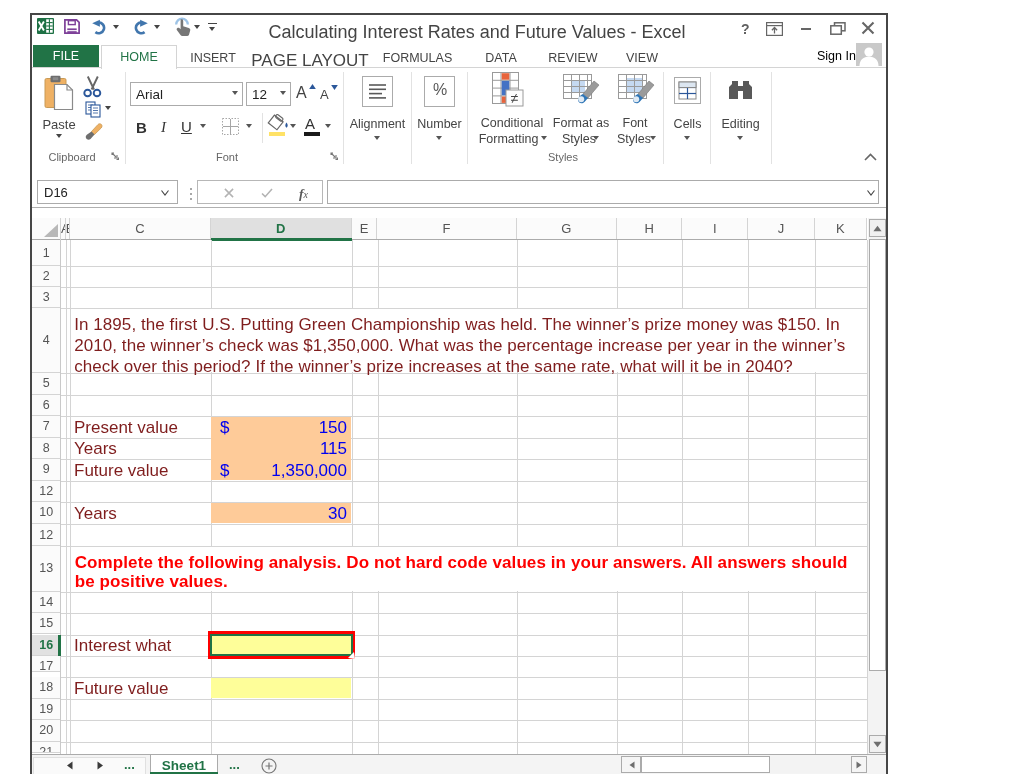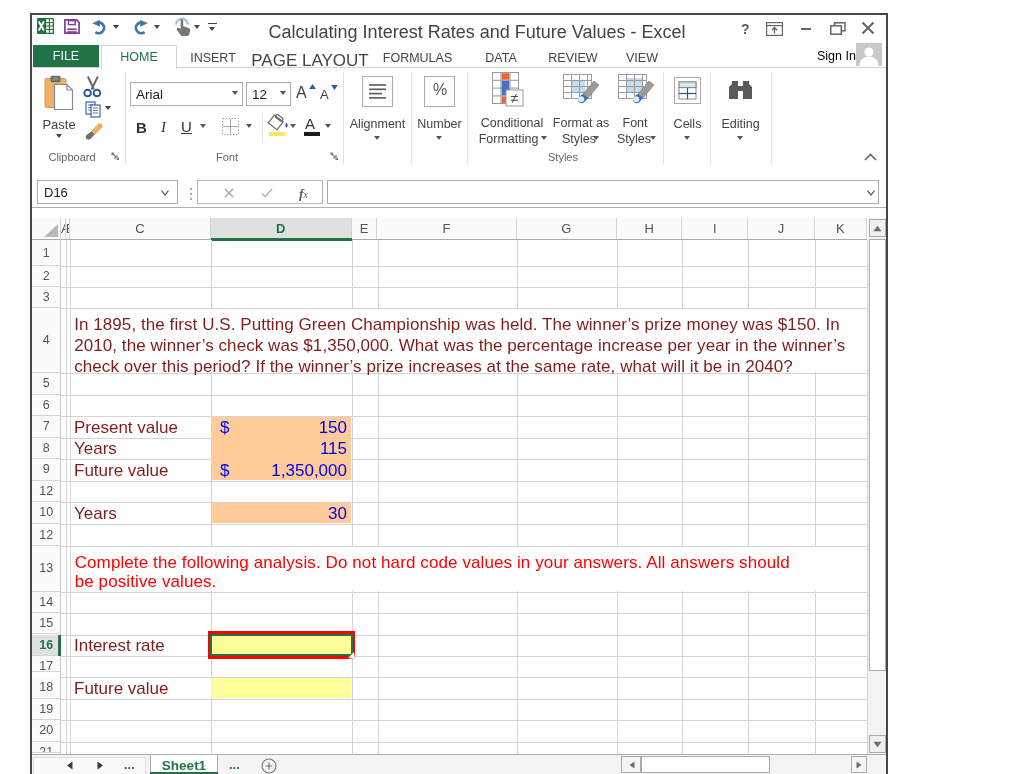--- a/index.html
+++ b/index.html
@@ -357,26 +357,26 @@
 <div class="hline" style="left:61px;top:677.3px;width:805.5px"></div>
 <div class="hline" style="left:61px;top:698.7px;width:805.5px"></div>
 <div class="hline" style="left:61px;top:720.2px;width:805.5px"></div>
 <div class="hline" style="left:61px;top:741.6px;width:805.5px"></div>
 <div class="a" style="left:70.8px;top:308.7px;width:795.2px;height:63.8px;background:#fff"></div>
 <div class="a" style="left:70.8px;top:546.5px;width:795.2px;height:44.9px;background:#fff"></div>
 <div class="a" style="left:211.1px;top:416.6px;width:140.3px;height:63.6px;background:#fecb99"></div>
 <div class="a" style="left:211.1px;top:502.7px;width:140.3px;height:20.5px;background:#fecb99"></div>
 <div class="a" style="left:211.1px;top:677.8px;width:140.3px;height:20.4px;background:#fefe99"></div>
 <div class="cell" style="left:74.2px;top:315.3px;line-height:20.8px;letter-spacing:0.07px">In 1895, the first U.S. Putting Green Championship was held. The winner’s prize money was $150. In<br>2010, the winner’s check was $1,350,000. What was the percentage increase per year in the winner’s<br>check over this period? If the winner’s prize increases at the same rate, what will it be in 2040?</div>
-<div class="cell" style="left:74.7px;top:553.3px;line-height:19px;color:#fe0000;font-weight:normal;letter-spacing:0.1px">Complete the following analysis. Do not hard code values in your answers. All answers should<br>be positive values.</div>
+<div class="cell" style="left:74.7px;top:553.3px;line-height:19px;color:#fe0000;font-weight:bold;letter-spacing:0.1px">Complete the following analysis. Do not hard code values in your answers. All answers should<br>be positive values.</div>
 <div class="cell" style="left:74px;top:416.8px;line-height:21.5px">Present value</div>
 <div class="cell" style="left:74px;top:438.3px;line-height:21.5px">Years</div>
 <div class="cell" style="left:74px;top:459.8px;line-height:21.5px">Future value</div>
 <div class="cell" style="left:74px;top:502.9px;line-height:21.5px">Years</div>
-<div class="cell" style="left:74px;top:635.2px;line-height:21.5px">Interest rate</div>
+<div class="cell" style="left:74px;top:635.2px;line-height:21.5px">Interest what</div>
 <div class="cell" style="left:74px;top:678.0px;line-height:21.5px">Future value</div>
 <div class="cell blue" style="left:220px;top:416.8px;line-height:21.5px">$</div>
 <div class="cell blue" style="left:0;top:416.8px;width:347px;text-align:right;line-height:21.5px">150</div>
 <div class="cell blue" style="left:0;top:438.3px;width:347px;text-align:right;line-height:21.5px">115</div>
 <div class="cell blue" style="left:220px;top:459.8px;line-height:21.5px">$</div>
 <div class="cell blue" style="left:0;top:459.8px;width:347px;text-align:right;line-height:21.5px">1,350,000</div>
 <div class="cell blue" style="left:0;top:502.9px;width:347px;text-align:right;line-height:21.5px">30</div>
 <div class="a" style="left:207.6px;top:631.3px;width:147.7px;height:27.6px;background:#fe0000"></div>
 <div class="a" style="left:210.1px;top:633.8px;width:142.7px;height:22.6px;background:#217346"></div>
 <div class="a" style="left:212px;top:635.7px;width:138.9px;height:18.8px;background:#fefe99"></div>

